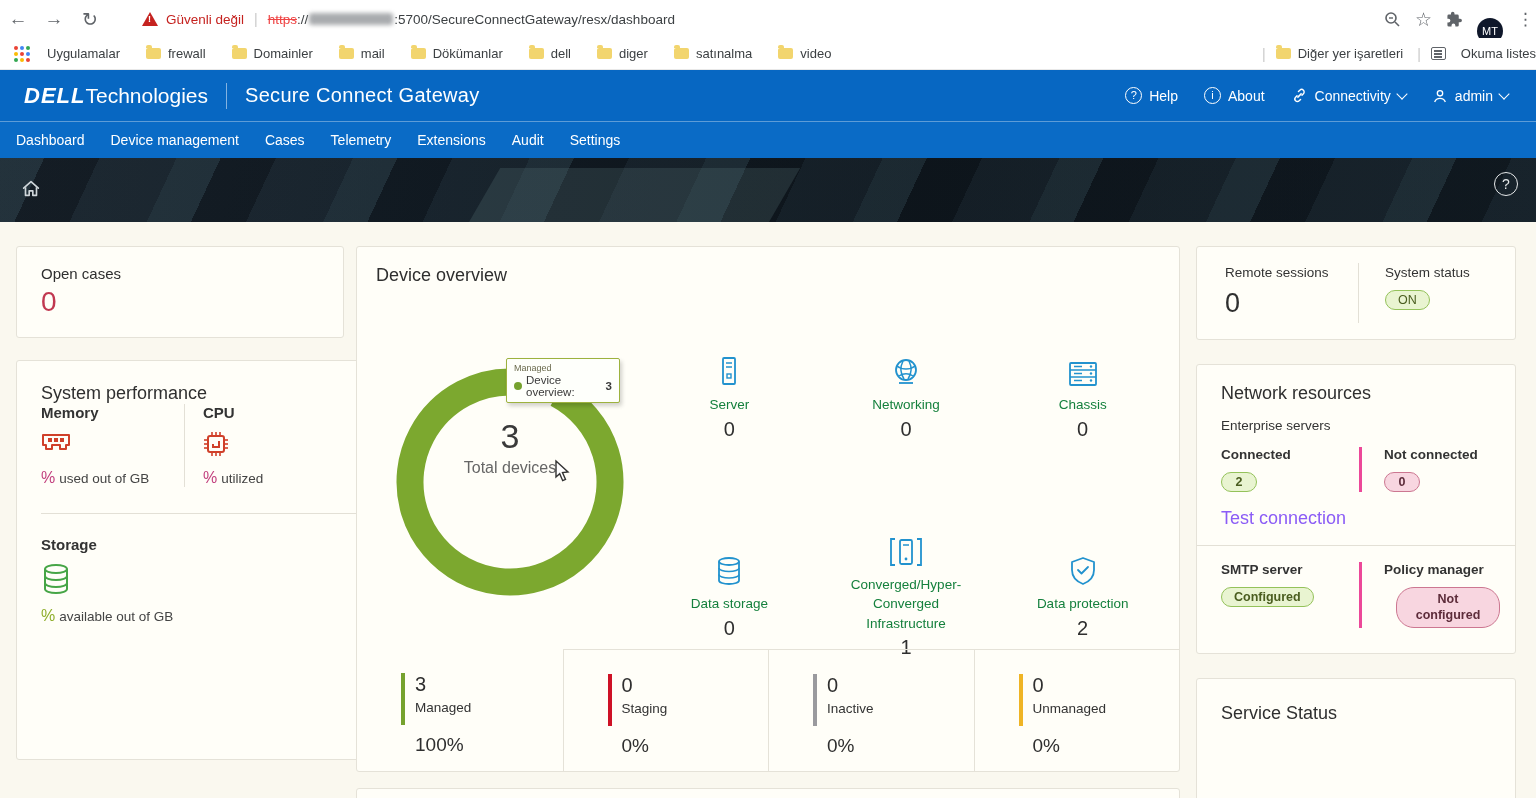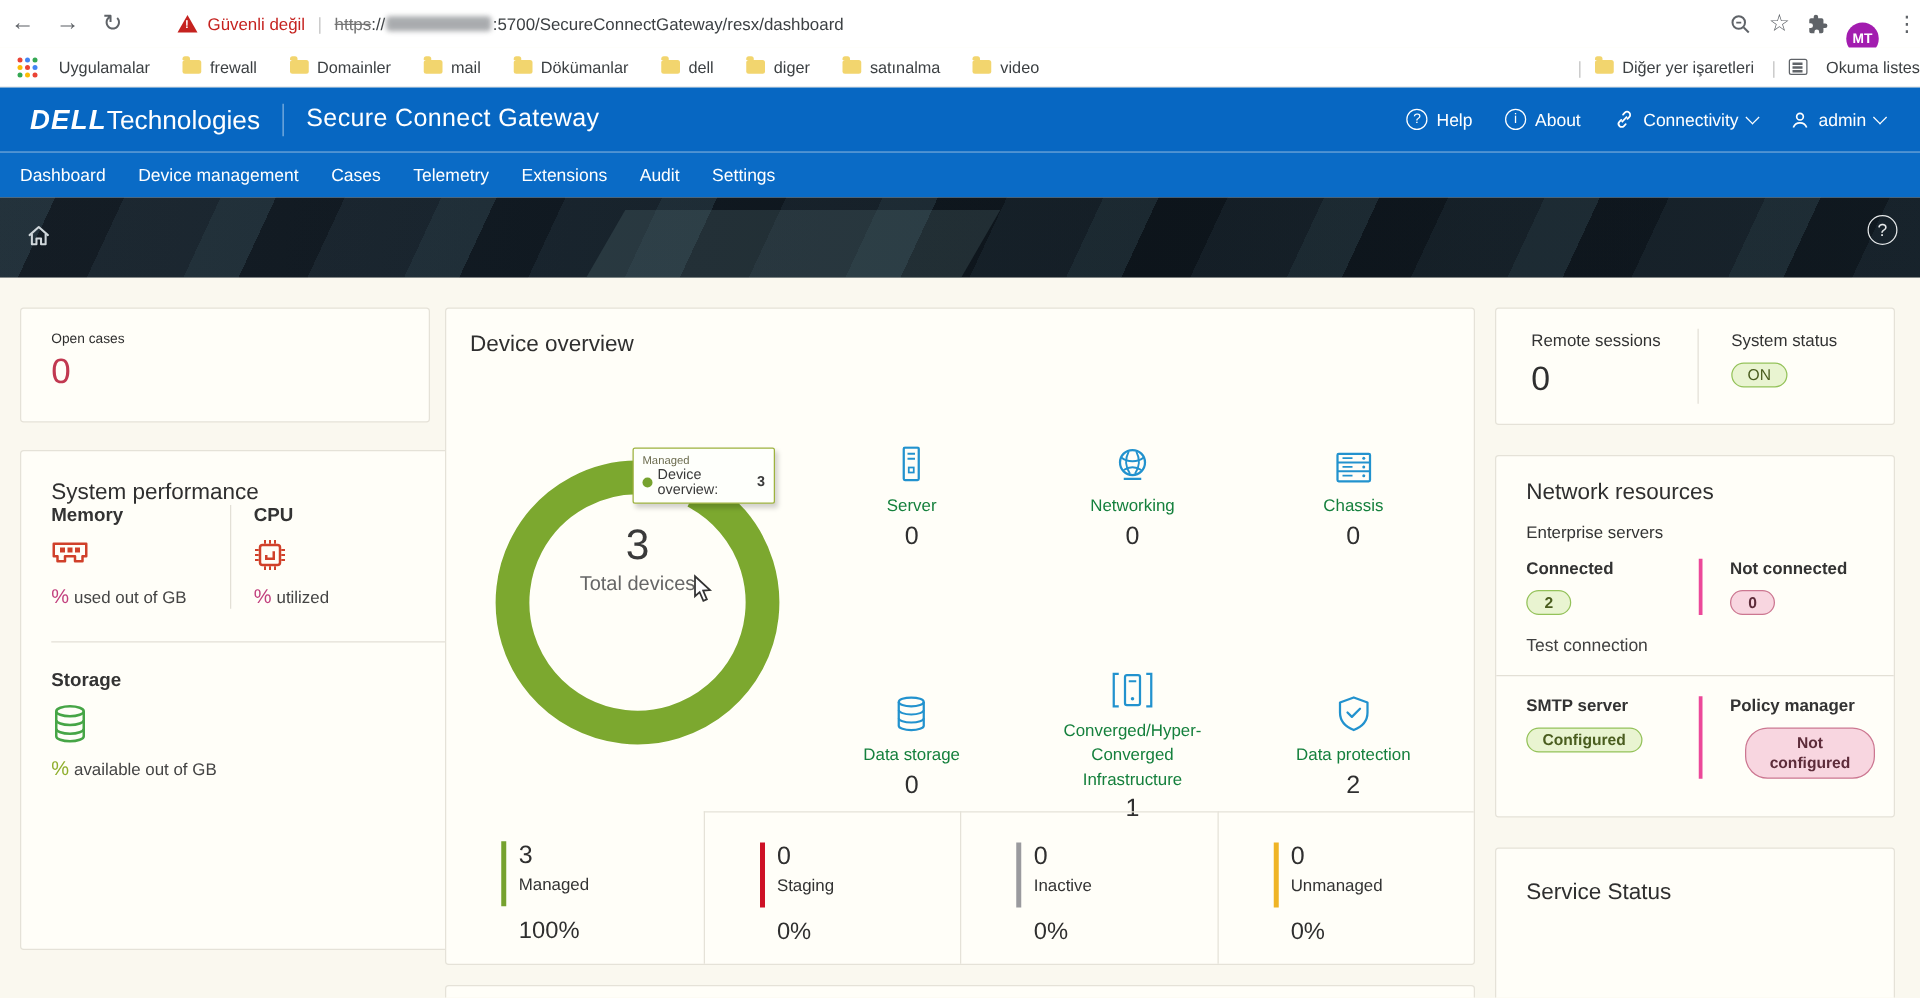--- a/index.html
+++ b/index.html
@@ -7,25 +7,25 @@
   body { font-family:"Liberation Sans", sans-serif; background:#FAF8EF; position:relative; color:#333; }
 
   
   .browser-top{position:absolute;top:0;left:0;width:1536px;height:38px;background:#fff;display:flex;align-items:center;}
   .nav-glyph{font-size:19px;color:#5f6368;width:36px;text-align:center;cursor:pointer;}
   .warn-tri{width:0;height:0;border-left:8px solid transparent;border-right:8px solid transparent;border-bottom:14px solid #C5221F;position:relative;margin:0 8px 0 34px;}
   .warn-tri::after{content:"!";position:absolute;left:-2px;top:2px;font-size:9px;color:#fff;font-weight:bold;}
   .sec-text{color:#C5221F;font-size:13.5px;margin-right:10px;}
   .bar-sep{color:#c9c9c9;font-size:14px;margin-right:10px;}
   .url{font-size:13.5px;color:#3C4043;display:flex;align-items:center;}
-  .url .scheme{color:#737373;text-decoration:line-through;}
+  .url .scheme{color:#ef4444;text-decoration:line-through;}
   .url-blur{display:inline-block;width:84px;height:12px;background:#8d9094;border-radius:3px;filter:blur(2.2px);opacity:.75;margin:0 1px;}
   .top-right{margin-left:auto;display:flex;align-items:center;gap:14px;padding-right:2px;}
   .tr-icon{color:#5f6368;font-size:16px;cursor:pointer;}
-  .avatar{width:26px;height:26px;border-radius:50%;background:#a21caf;color:#fff;font-size:11px;display:flex;align-items:center;justify-content:center;font-weight:bold;margin-top:24px;}
+  .avatar{width:26px;height:26px;border-radius:50%;background:#0f172a;color:#fff;font-size:11px;display:flex;align-items:center;justify-content:center;font-weight:normal;margin-top:24px;}
 
   
   .bookmarks{position:absolute;top:38px;left:0;width:1536px;height:32px;background:#fff;border-bottom:1px solid #E8E8E8;display:flex;align-items:center;font-size:13px;color:#3C4043;}
   .apps-grid{display:grid;grid-template-columns:repeat(3,4px);grid-gap:2px;margin:0 10px 0 14px;}
   .apps-grid span{width:4px;height:4px;border-radius:50%;}
   .bm{display:flex;align-items:center;gap:7px;margin-right:26px;cursor:pointer;}
   .folder{width:15px;height:11px;background:#F2D56E;border-radius:2px 2px 2px 2px;position:relative;flex:0 0 auto;}
   .folder::before{content:"";position:absolute;top:-3px;left:0;width:6px;height:3px;background:#F2D56E;border-radius:2px 2px 0 0;}
   .bm-right{margin-left:auto;display:flex;align-items:center;white-space:nowrap;}
   .read-icon{width:15px;height:13px;border:1.5px solid #5f6368;border-radius:2px;position:relative;margin:0 8px 0 0;}
@@ -122,21 +122,21 @@
   .pill.big{border-radius:18px;padding:4px 12px;text-align:center;line-height:1.25;}
   #sessions-card .pill{margin-top:10px;}
 
   #net-card{left:1196px;top:364px;width:320px;height:290px;}
   #net-card .card-title{padding:18px 0 0 24px;}
   .net-sub{font-size:13.5px;color:#333;padding:14px 0 0 24px;}
   .net-row{display:flex;margin-top:14px;}
   .net-col{width:162px;padding-left:24px;font-weight:bold;}
   .net-col.right{width:156px;border-left:3px solid #ec4899;padding-left:22px;}
   .net-col .pill{margin-top:10px;}
-  .test-link{font-size:14px;color:#404040;padding:16px 0 0 24px;cursor:pointer;}
+  .test-link{font-size:18px;color:#8b5cf6;padding:16px 0 0 24px;cursor:pointer;}
   .net-divider{border:none;border-top:1px solid #E3E0D6;margin:16px 0 0 0;}
   .net-row2{display:flex;margin-top:16px;}
 
   #service-card{left:1196px;top:678px;width:320px;height:130px;padding:24px 0 0 24px;}
 </style>
 </head>
 <body>
 
 <div class="browser-top">
   <span class="nav-glyph">←</span>
@@ -275,21 +275,21 @@
 
 <div class="hero">
   <svg class="hero-home" width="22" height="22" viewBox="0 0 24 24">
     <path d="M4 11L12 4l8 7" fill="none" stroke="#cfd6da" stroke-width="1.8" stroke-linecap="round" stroke-linejoin="round"></path>
     <path d="M6 10v9h4v-5h4v5h4v-9" fill="none" stroke="#cfd6da" stroke-width="1.8" stroke-linejoin="round"></path>
   </svg>
   <div class="hero-q">?</div>
 </div>
 
 <div class="card" id="open-cases">
-  <div class="card-title" style="font-size:11px">Open cases</div>
+  <div class="card-title" style="font-size:15px">Open cases</div>
   <div class="count" style="color: rgb(193, 56, 80);">0</div>
 </div>
 
 <div class="card" id="sys-perf">
   <div class="card-title">System performance</div>
   <div class="sp-row">
     <div class="sp-col">
       <div class="sp-label">Memory</div>
       <div class="sp-icon">
         <svg width="30" height="22" viewBox="0 0 30 22">

